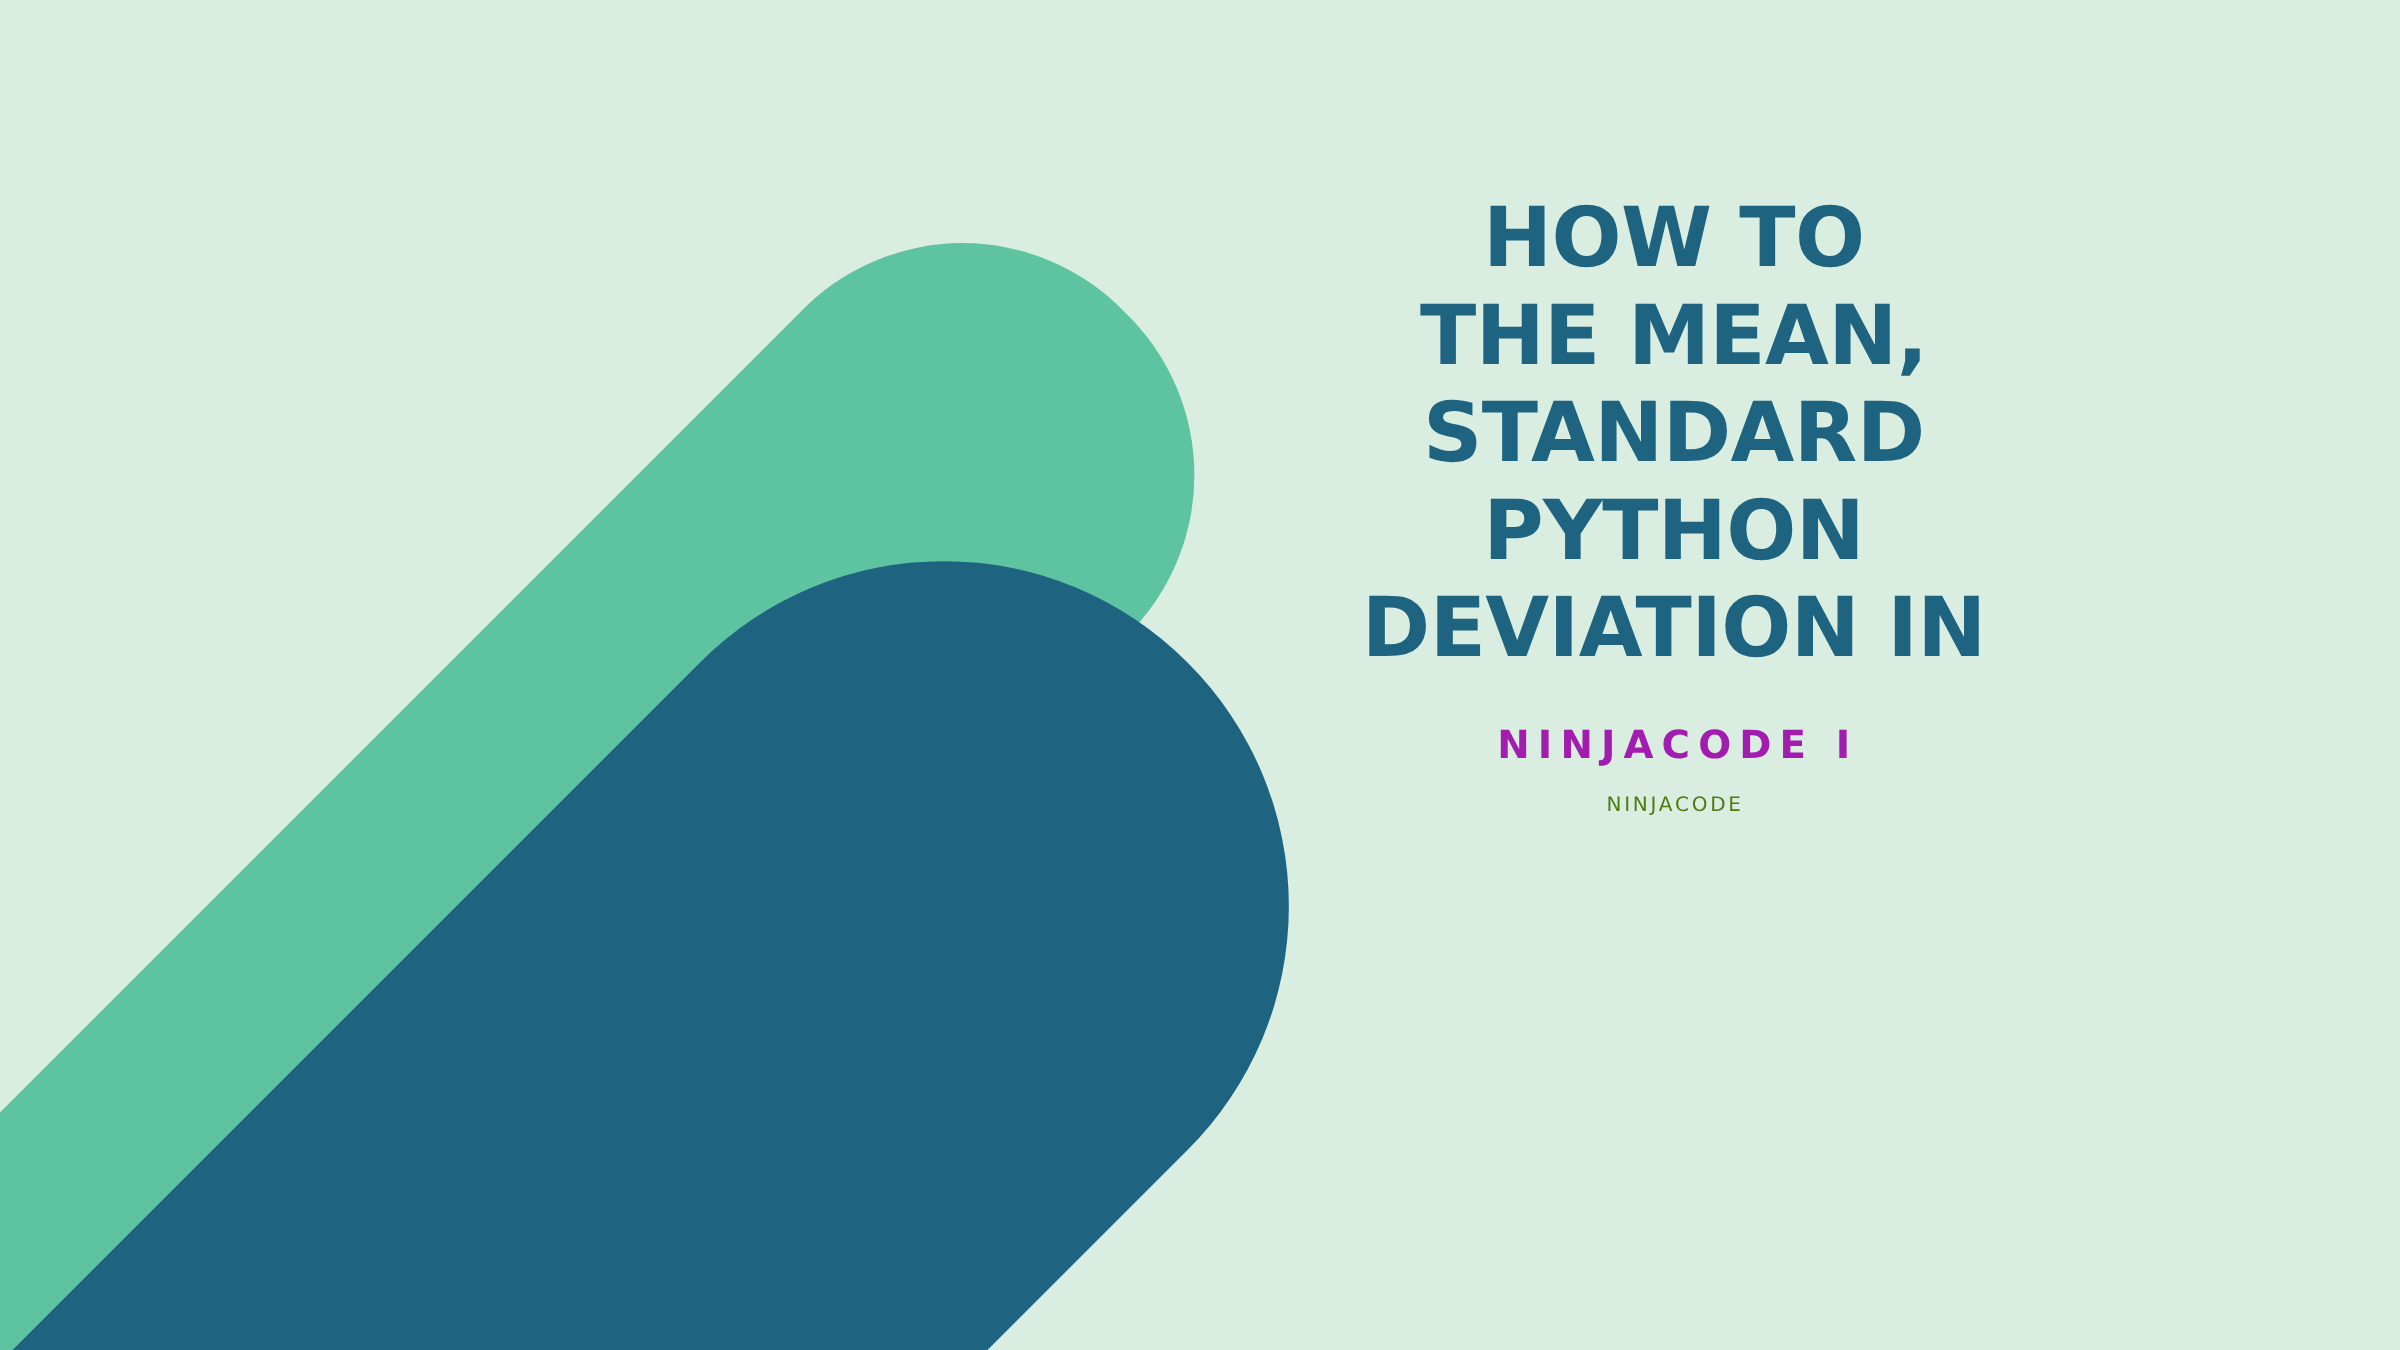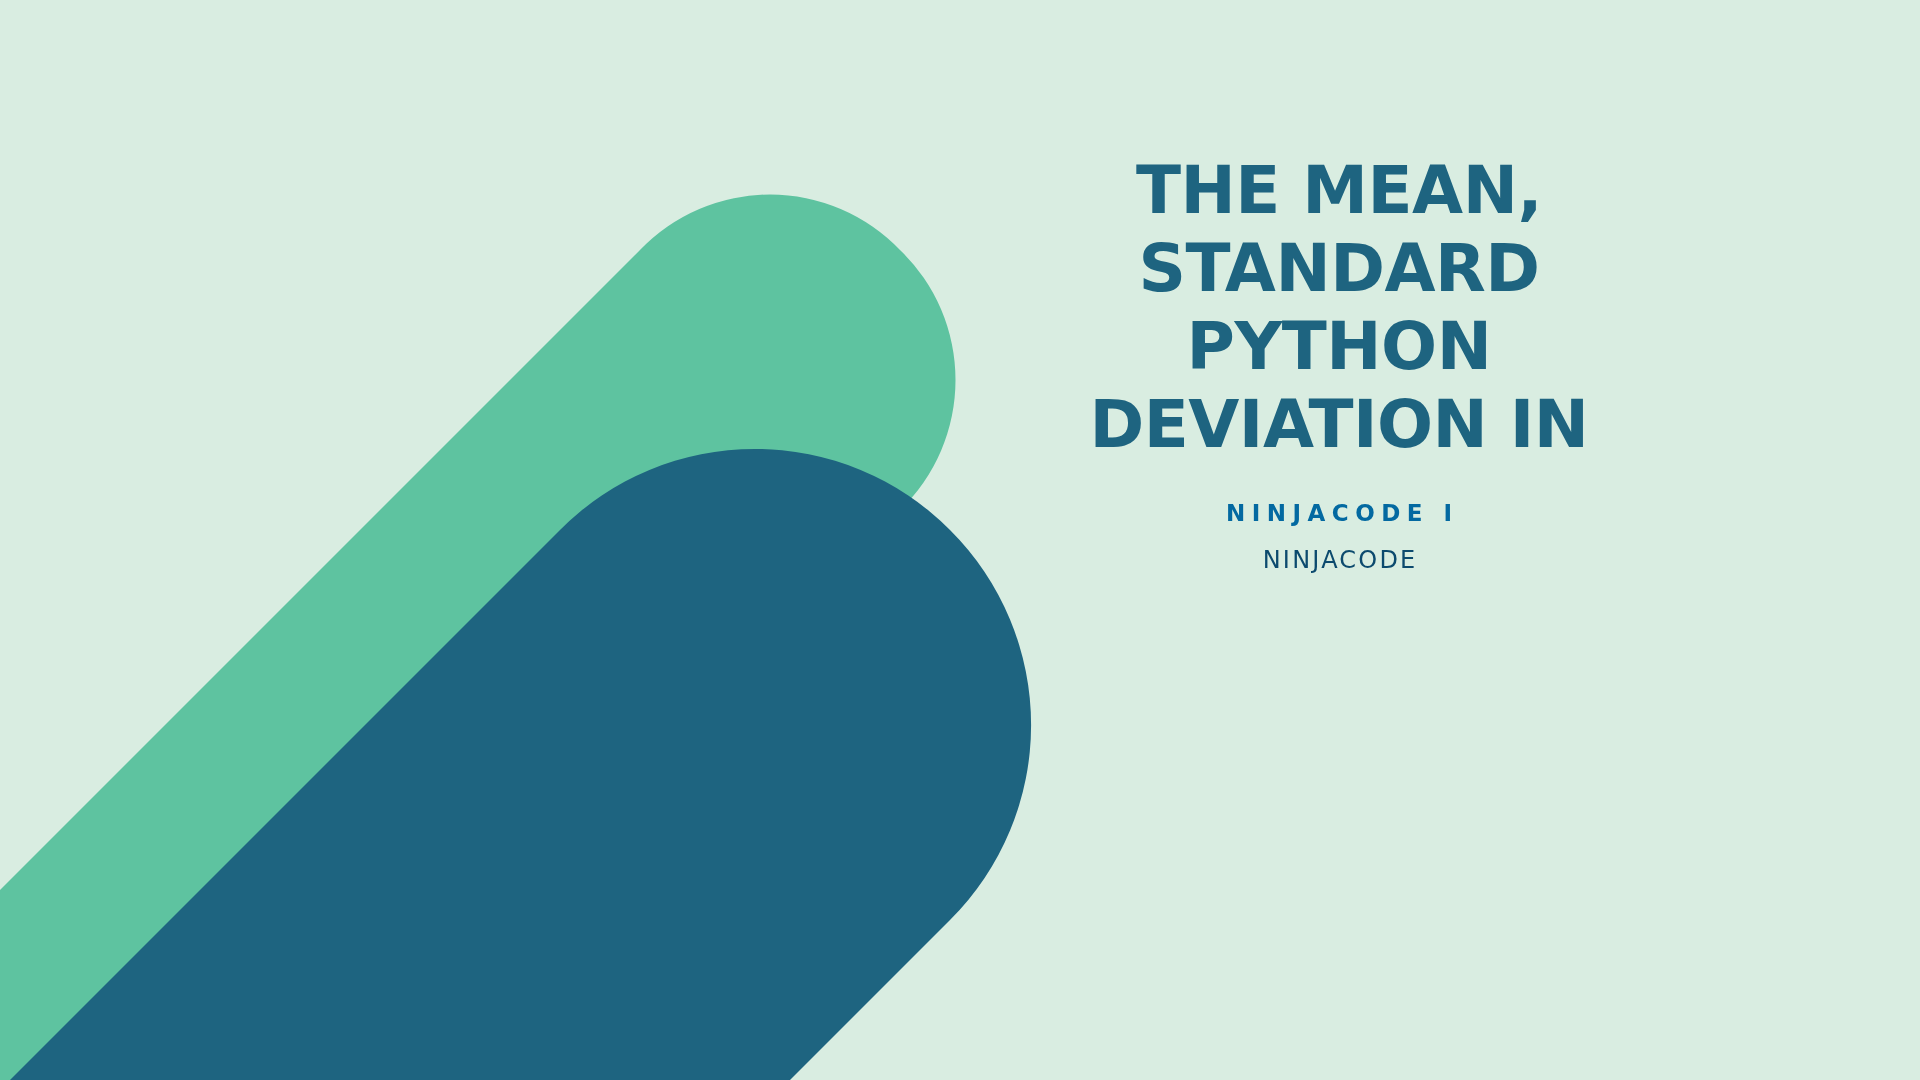--- a/index.html
+++ b/index.html
@@ -65,36 +65,36 @@
     display: block;
     white-space: nowrap;
   }
 
   #byline {
     margin: 0;
     padding: 0;
     margin-top: 36px;
     font-family: "DejaVu Sans", sans-serif;
     font-weight: 700;
-    font-size: 23px;
+    font-size: 31px;
     letter-spacing: 6.5px;
-    color: #0369a1;
+    color: #a21caf;
     text-transform: uppercase;
     text-indent: 6.5px;
   }
 
   #brand {
     margin: 16px;
     padding: 0;
     margin-top: 20px;
     font-family: "DejaVu Sans", sans-serif;
     font-weight: 400;
-    font-size: 24px;
+    font-size: 16px;
     letter-spacing: 2.2px;
-    color: #0c4a6e;
+    color: #4d7c0f;
     text-transform: uppercase;
     text-indent: 2.2px;
   }
 </style>
 </head>
 <body>
 
 <div id="cover">
 
   <svg id="decor-layer" viewBox="0 0 1920 1080" width="1920" height="1080" xmlns="http://www.w3.org/2000/svg" preserveAspectRatio="none">
@@ -118,20 +118,21 @@
                L  -80 1950
                A  275 275 0 0 1 -470 1950
                A  275 275 0 0 1 -470 1560
                Z" fill="#1e6480"></path>
     </g>
   </svg>
 
   <div id="text-column">
 
     <h1 id="title">
+      <span class="tline">HOW TO</span>
       <span class="tline">THE MEAN,</span>
       <span class="tline">STANDARD</span>
       <span class="tline">PYTHON</span>
       <span class="tline">DEVIATION IN</span>
     </h1>
 
     <div id="byline">NINJACODE I</div>
 
     <div id="brand">NINJACODE</div>
 

